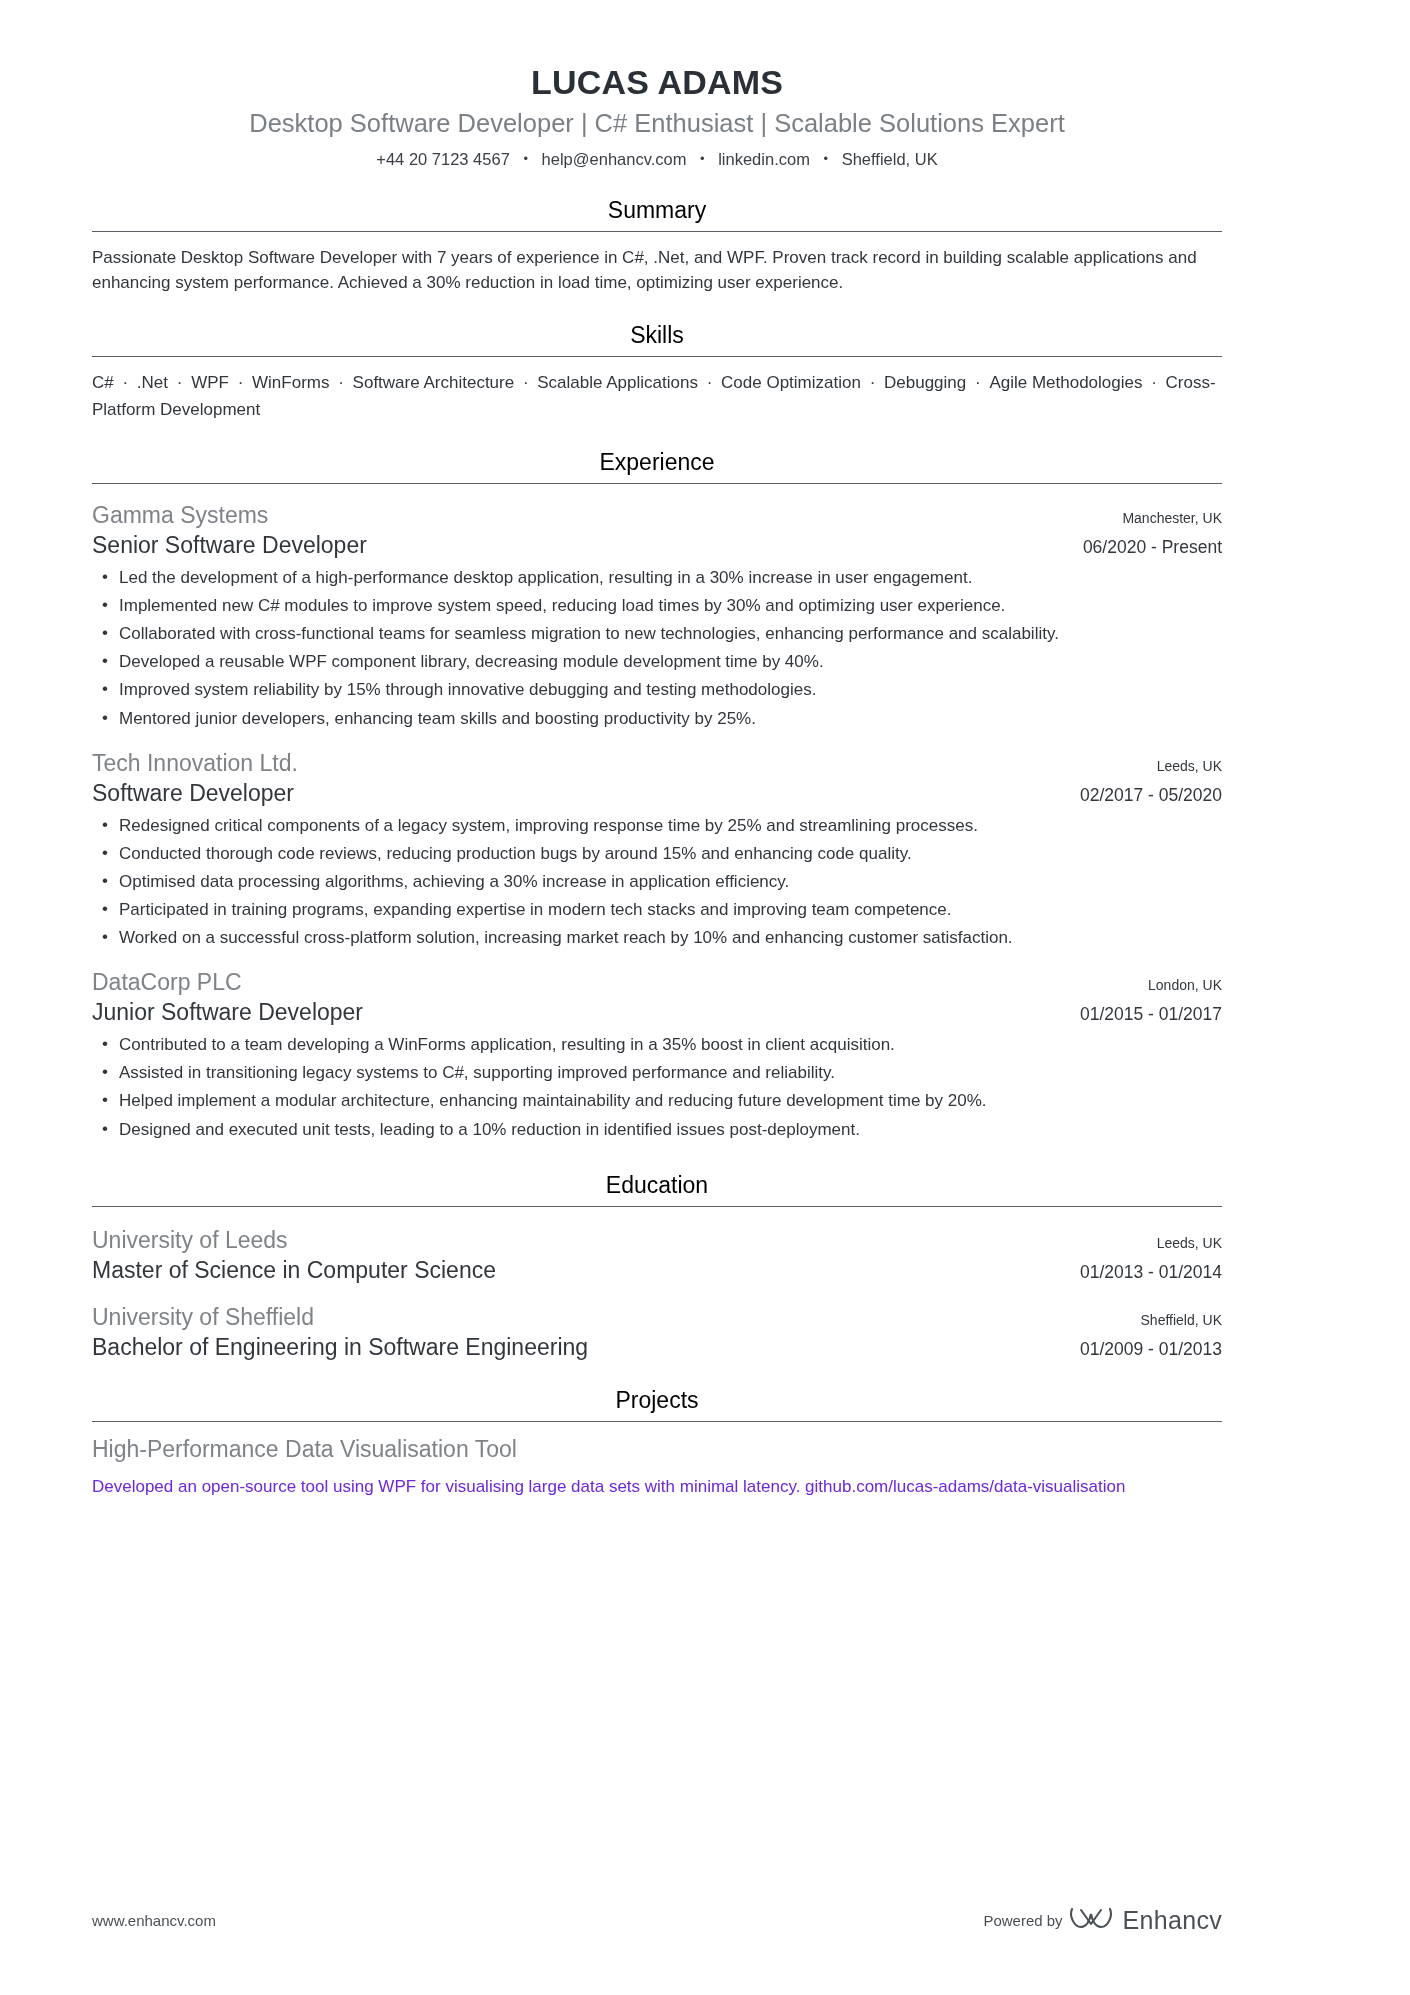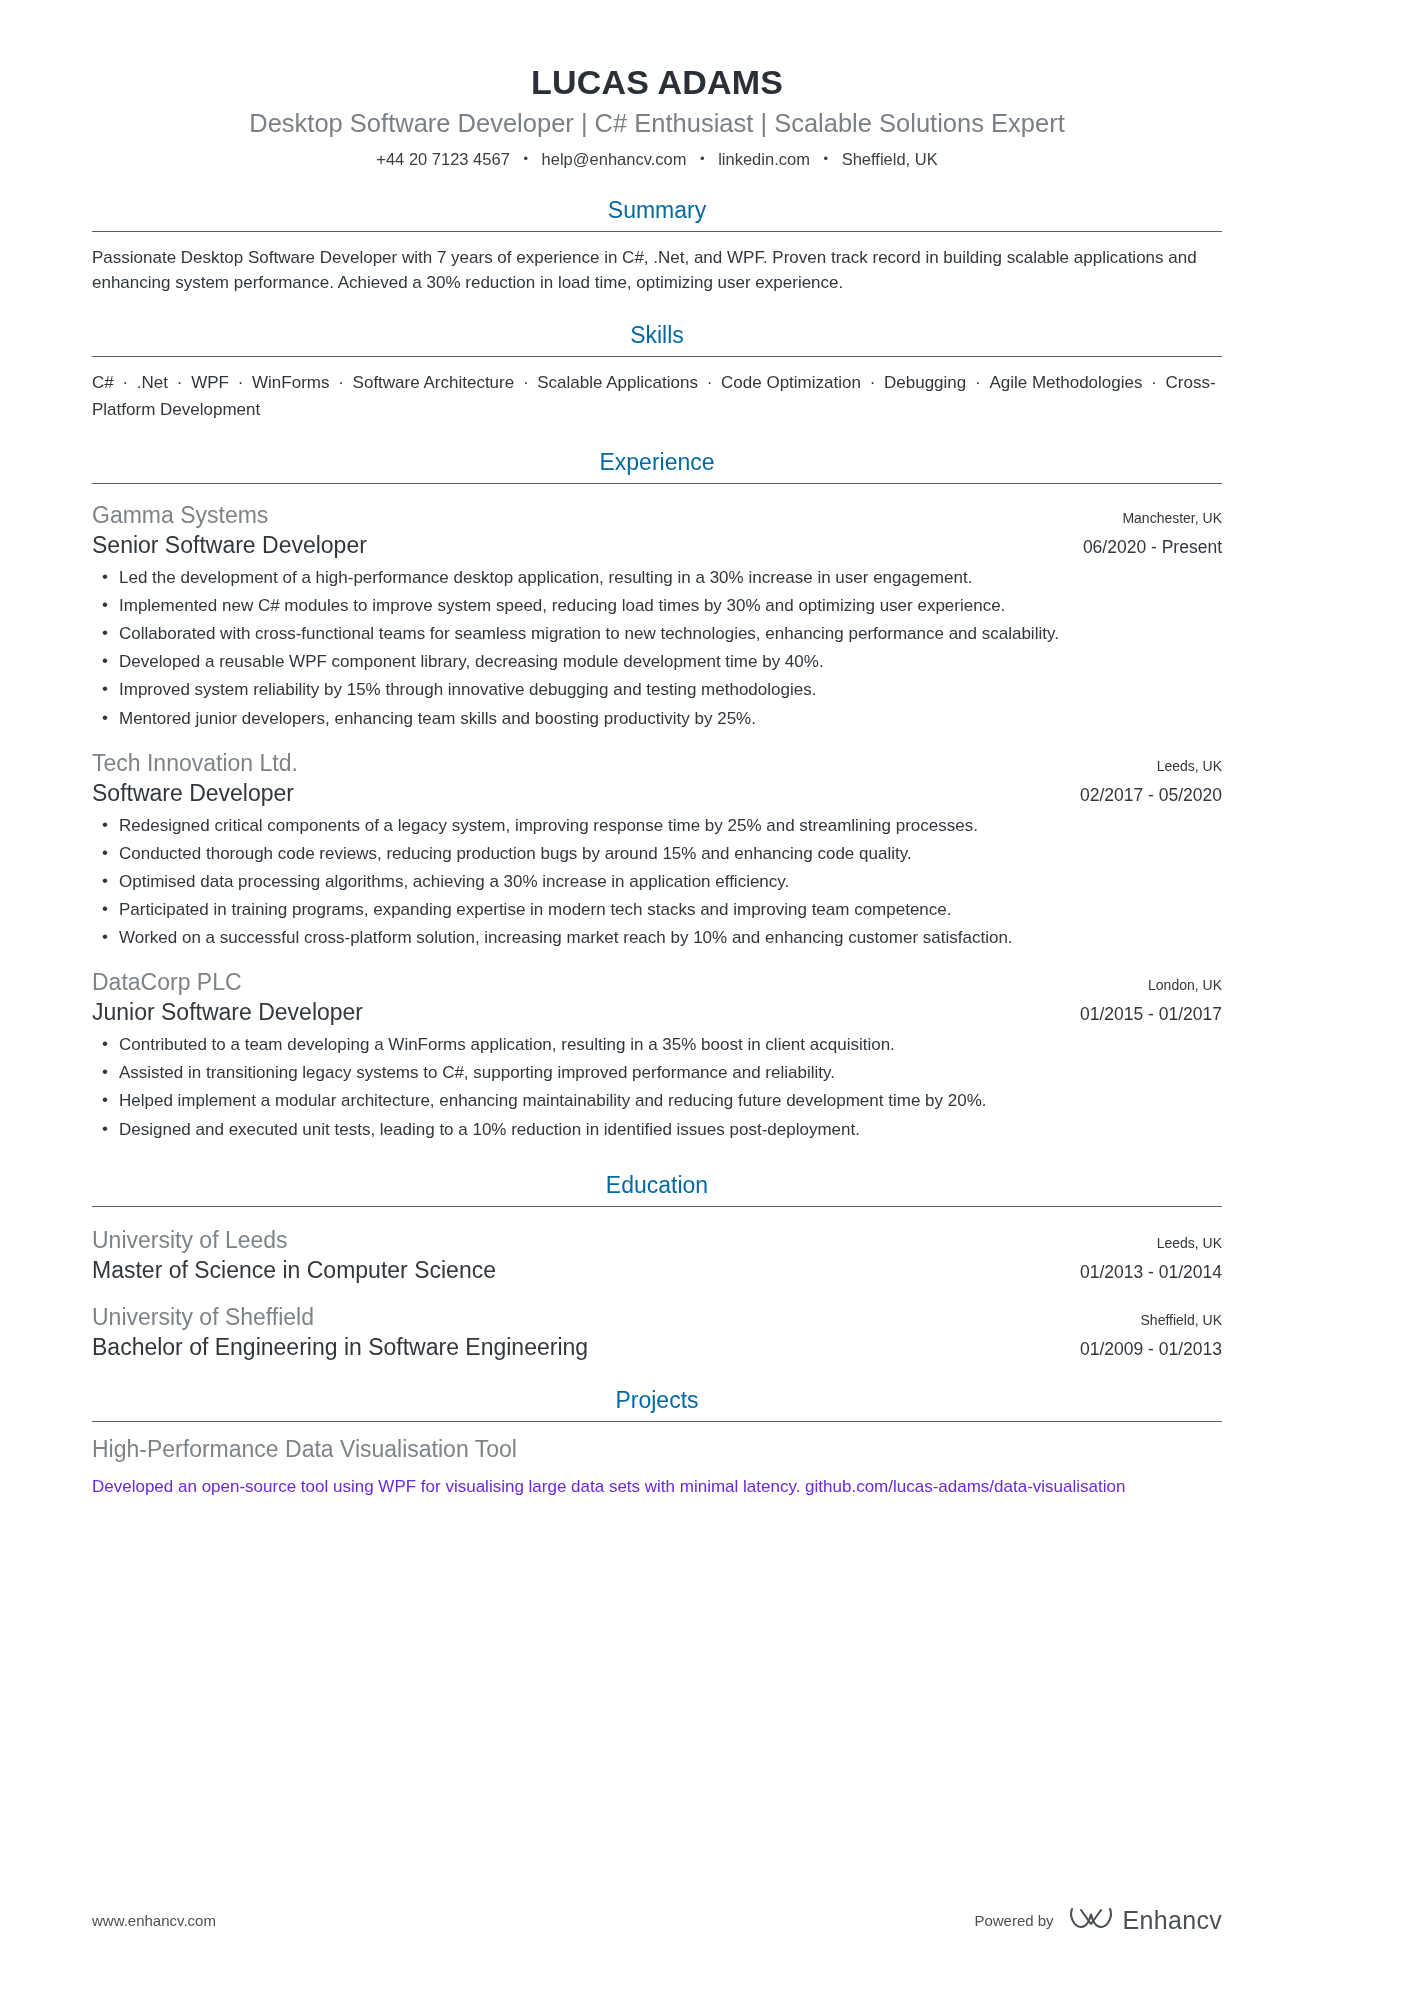--- a/index.html
+++ b/index.html
@@ -49,21 +49,21 @@
     position: relative;
     top: -2px;
     font-size: 13px;
   }
 
   
   .section { margin-top: 26px; }
   .sec-title {
     text-align: center;
     font-size: 23px;
-    color: #0369a1;
+    color: #000000;
     font-weight: normal;
     padding-bottom: 7px;
   }
   .sec-rule {
     height: 0;
     border-top: 1.6px solid #5a5f65;
     width: 100%;
   }
   .sec-body { padding-top: 13px; }
 
@@ -167,21 +167,21 @@
     justify-content: space-between;
     align-items: center;
   }
   .footer-url {
     font-size: 15px;
     color: #4b5056;
   }
   .powered {
     display: flex;
     align-items: center;
-    gap: 14px;
+    gap: 5px;
   }
   .powered-label {
     font-size: 15px;
     color: #4b5056;
   }
   .brand {
     display: flex;
     align-items: center;
     gap: 9px;
   }

